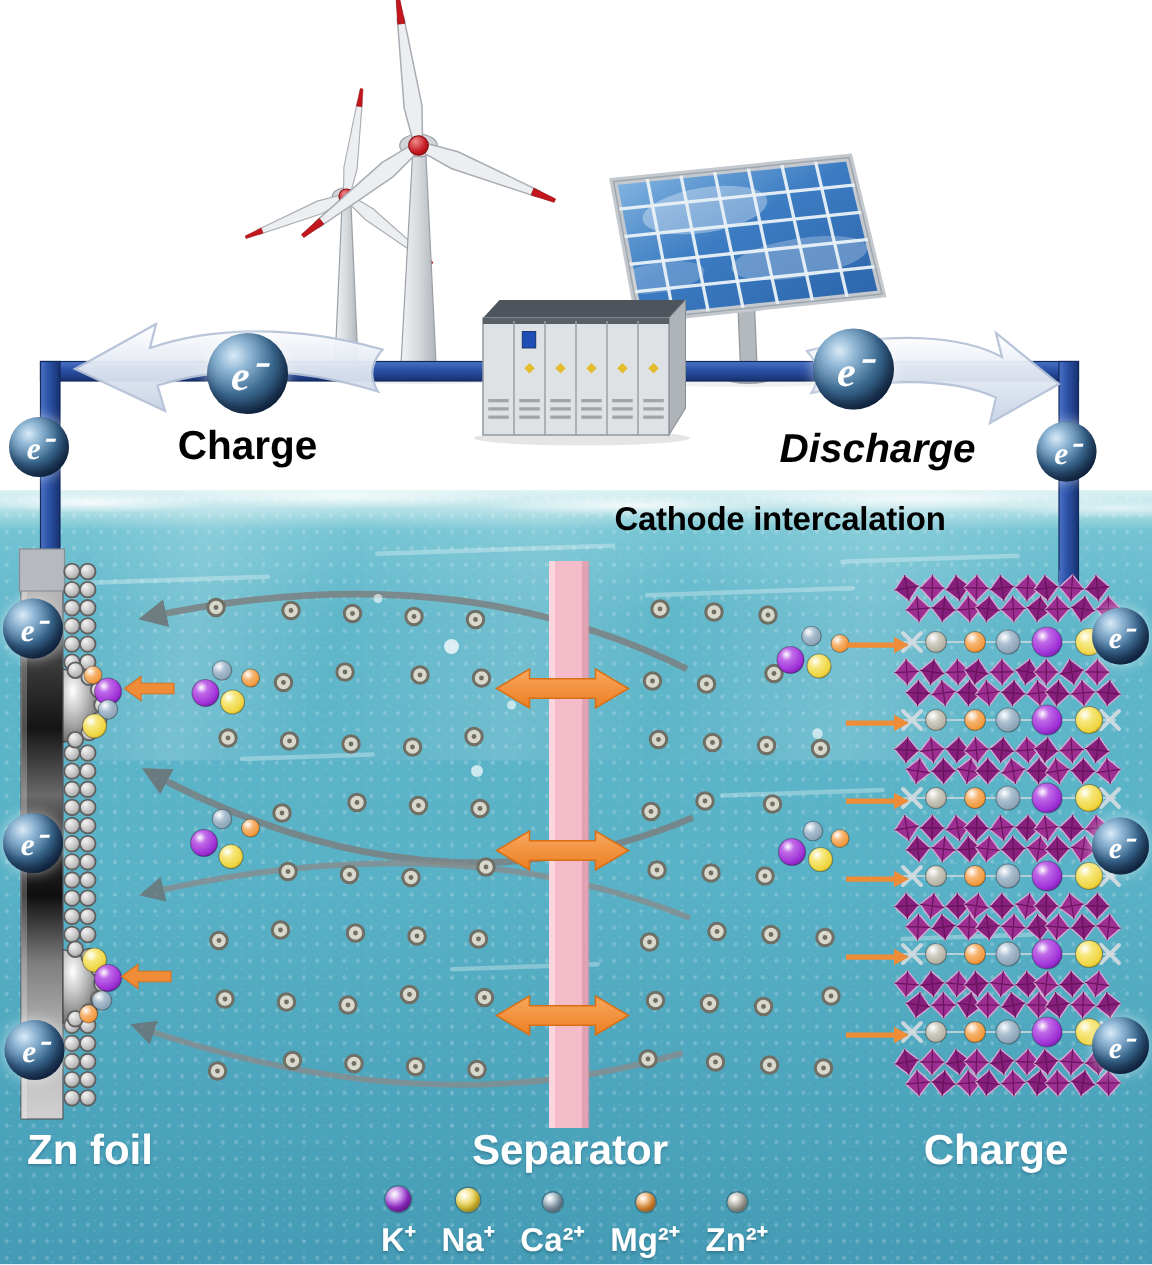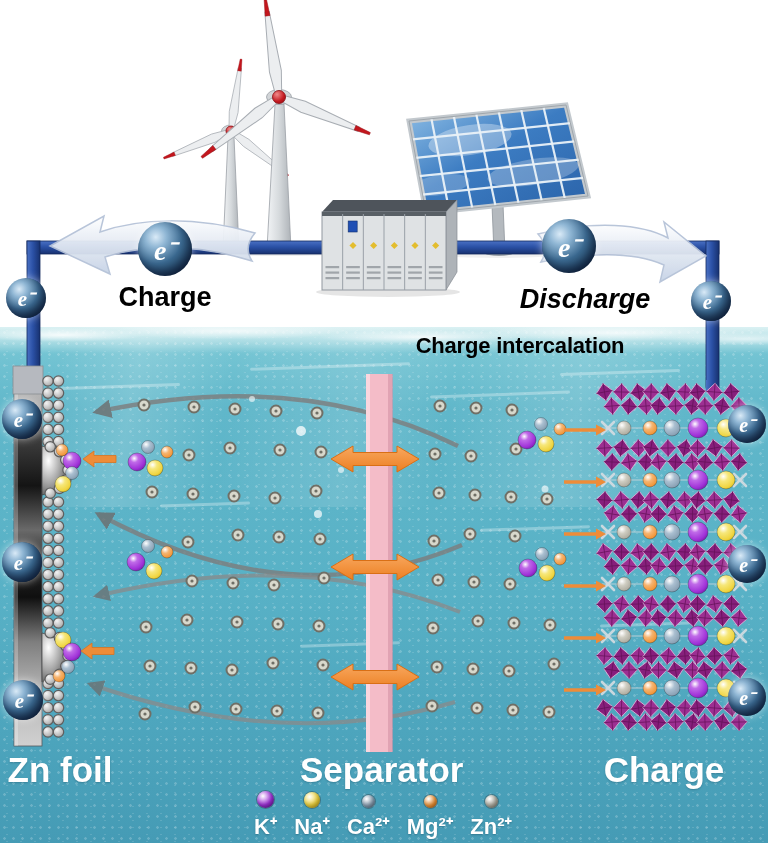--- a/index.html
+++ b/index.html
@@ -21,21 +21,21 @@
       linear-gradient(180deg, rgba(255,255,255,.55), rgba(255,255,255,0) 75%);}
   .waterlight{position:absolute;left:0;top:0;width:768px;height:180px;
     background:linear-gradient(100deg, transparent 8%, rgba(255,255,255,.16) 18%, transparent 30%,
       rgba(255,255,255,.12) 46%, transparent 58%, rgba(255,255,255,.15) 74%, transparent 88%);}
   .streak{position:absolute;height:3px;border-radius:2px;background:rgba(255,255,255,.30);transform:rotate(-2deg);}
   svg#art{position:absolute;left:0;top:0;}
   .txt{position:absolute;text-align:center;line-height:1.05;}
   .charge{font-size:27px;font-weight:800;}
   .discharge{font-size:27px;font-weight:800;font-style:italic;}
   .heading{font-size:22px;font-weight:800;letter-spacing:-.2px;}
-  .partlabel{font-size:35px;font-weight:800;color:#fff;text-shadow:0 1px 2px rgba(0,40,60,.25);}
+  .partlabel{font-size:28px;font-weight:800;color:#fff;text-shadow:0 1px 2px rgba(0,40,60,.25);}
   .legend{position:absolute;left:118px;top:786px;width:530px;display:flex;justify-content:center;
           align-items:flex-end;gap:17px;}
   .lg-item{display:flex;flex-direction:column;align-items:center;gap:2px;}
   .lg-iconbox{height:22px;display:flex;align-items:flex-end;justify-content:center;}
   .lg-ball{display:block;border-radius:50%;box-shadow:0 0 0 1px rgba(40,40,40,.35), inset -2px -3px 4px rgba(0,0,0,.25);}
   .lg-label{font-size:22px;font-weight:800;color:#fff;text-shadow:0 1px 2px rgba(0,40,60,.3);white-space:nowrap;}
   .electron{position:absolute;border-radius:50%;display:flex;align-items:center;justify-content:center;
     color:#fff;font-family:"Liberation Serif",serif;font-style:italic;font-weight:700;
     background:radial-gradient(circle at 33% 28%, #d9eaf7 0%, #8fb6d4 20%, #3a688f 50%, #17344f 82%, #0d2234 100%);
     box-shadow:inset -3px -5px 8px rgba(0,0,25,.45), 0 0 9px rgba(255,255,255,.55);}
@@ -842,21 +842,21 @@
         <path d="M596,684.5 L606,690 L596,695.5 Z" fill="#ee8c38"></path>
       </g>
     <g id="g-small-arrows">
         <path d="M116,455.5 L94,455.5 L94,451 L83,459 L94,467 L94,462.5 L116,462.5 Z" fill="#ee8c38" stroke="#d9731f" stroke-width="0.8"></path>
         <path d="M114,647.5 L92,647.5 L92,643 L81,651 L92,659 L92,654.5 L114,654.5 Z" fill="#ee8c38" stroke="#d9731f" stroke-width="0.8"></path>
       </g>
   </svg>
 
   <div class="txt charge" style="left:65px;top:283px;width:200px"><span>Charge</span></div>
   <div class="txt discharge" style="left:485px;top:285px;width:200px"><span>Discharge</span></div>
-  <div class="txt heading" style="left:380px;top:334px;width:280px"><span>Charge intercalation</span></div>
+  <div class="txt heading" style="left:380px;top:334px;width:280px"><span>Cathode intercalation</span></div>
   <div class="txt partlabel" style="left:0px;top:752px;width:120px"><span>Zn foil</span></div>
   <div class="txt partlabel" style="left:300px;top:752px;width:160px"><span>Separator</span></div>
   <div class="txt partlabel" style="left:594px;top:752px;width:140px"><span>Charge</span></div>
 
   <div class="legend" id="legend">
       <div class="lg-item">
         <div class="lg-iconbox">
           <span class="lg-ball" style="width: 17px; height: 17px; background: radial-gradient(circle at 35% 30%, rgb(255, 255, 255), rgb(160, 50, 216) 55%, rgb(92, 15, 138));"></span>
         </div>
         <div class="lg-label">K⁺</div>

